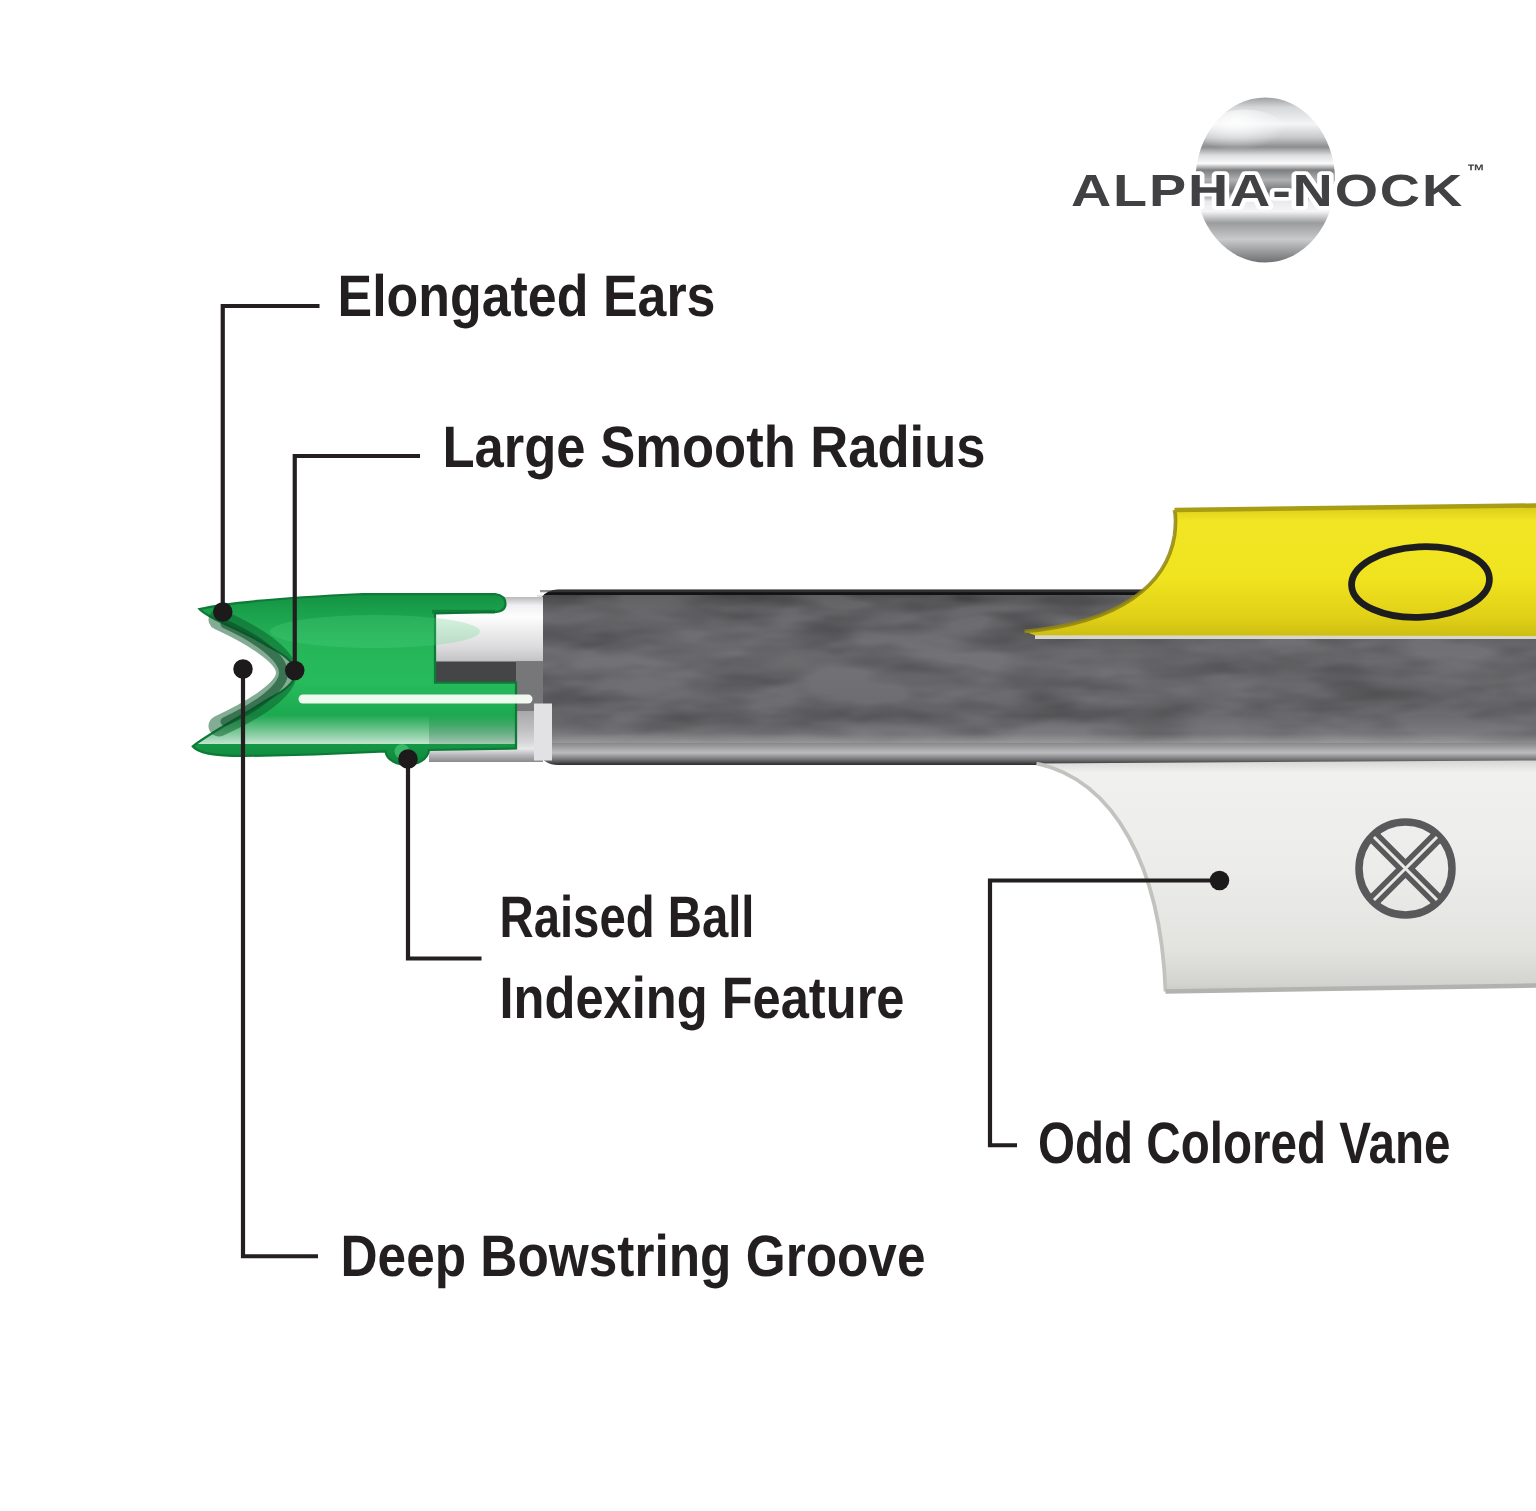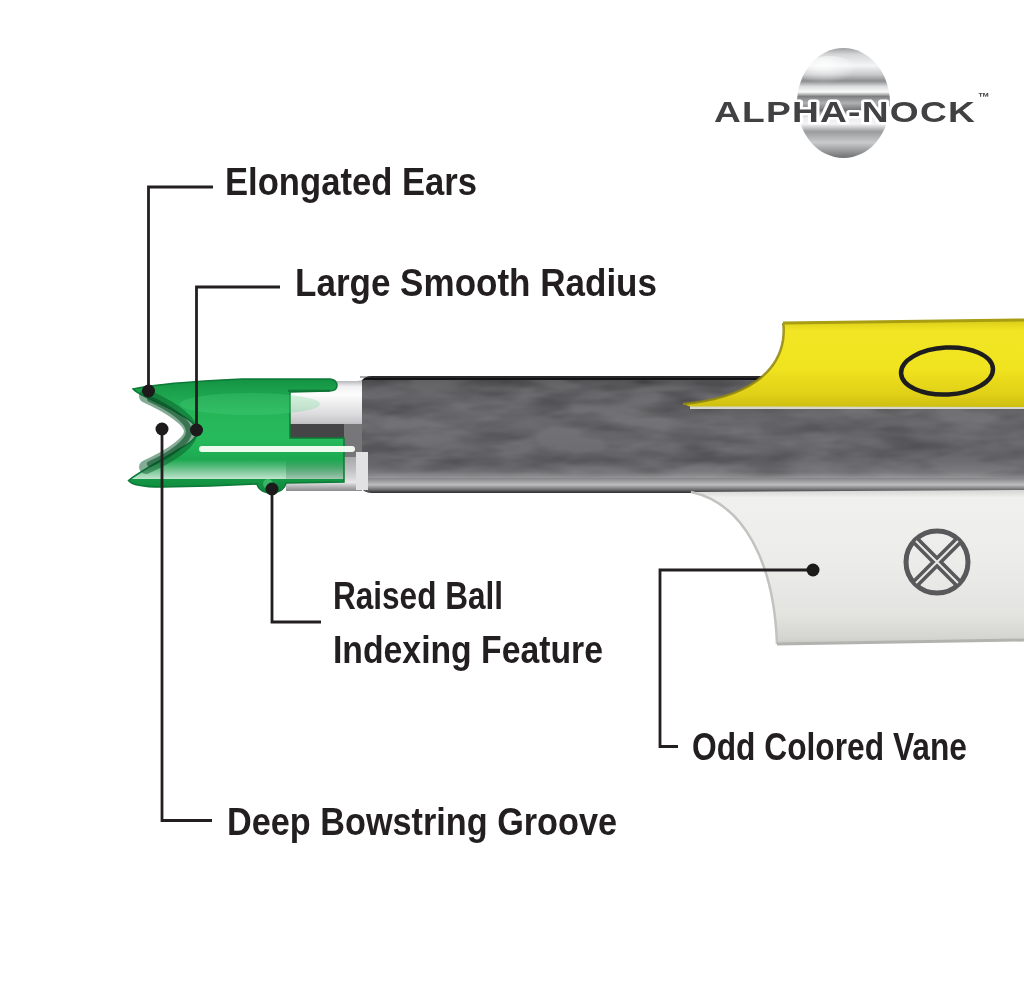--- a/index.html
+++ b/index.html
@@ -1,18 +1,18 @@
 <!DOCTYPE html>
 <html><head>
 <meta charset="utf-8">
 <style>
   html,body{margin:0;padding:0;background:#ffffff;}
   body{width:1024px;height:1007px;position:relative;overflow:hidden;
        font-family:"Liberation Sans", sans-serif;}
-  #stage{position:absolute;left:0;top:0;width:1024px;height:915px;}
+  #stage{position:absolute;left:0;top:17px;width:1024px;height:915px;}
   svg{display:block;}
   .callout-label{font-family:"Liberation Sans", sans-serif;font-weight:bold;
        font-size:39px;fill:#231f20;}
   .callout-line{stroke:#231f20;stroke-width:2.8;fill:none;}
   .callout-dot{fill:#1d1a1b;}
   .logo-word{font-family:"Liberation Sans", sans-serif;font-weight:bold;
        font-size:30px;fill:#414042;stroke:#ffffff;stroke-width:5;
        paint-order:stroke;stroke-linejoin:round;letter-spacing:1px;}
   .logo-tm{font-family:"Liberation Sans", sans-serif;font-weight:bold;
        font-size:12px;fill:#414042;stroke:#ffffff;stroke-width:2;

